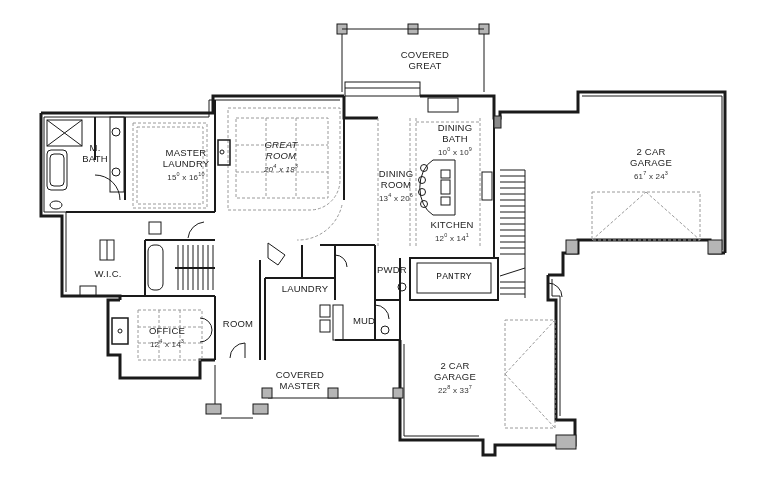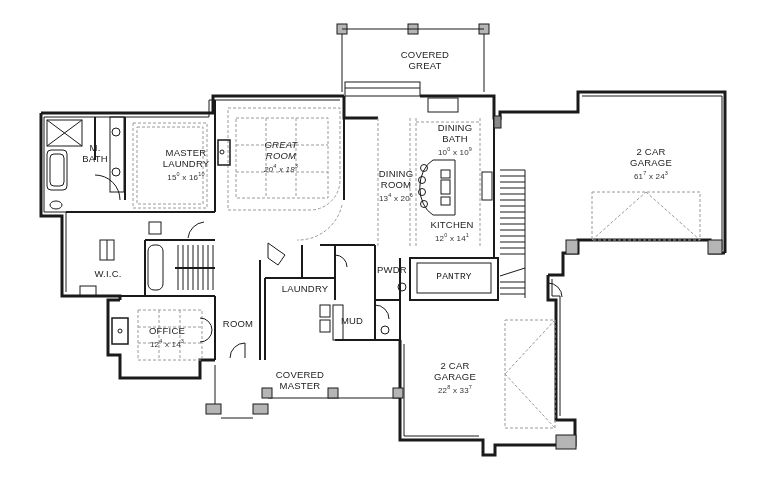--- a/index.html
+++ b/index.html
@@ -281,21 +281,21 @@
 </div>
 
 <div class="lbl" style="left:454px;top:271px;font-family:Liberation Mono, monospace;">
   <div>PANTRY</div>
 </div>
 
 <div class="lbl" style="left:305px;top:283px;">
   <div>LAUNDRY</div>
 </div>
 
-<div class="lbl" style="left:352px;top:315px;text-align:center;">
+<div class="lbl" style="left:364px;top:315px;text-align:center;">
   <div>MUD</div>
 </div>
 
 <div class="lbl" style="left:167px;top:325px;">
   <div>OFFICE</div>
   <div class="dim"><span>12</span><sup>4</sup> x <span>14</span><sup>3</sup></div>
 </div>
 
 <div class="lbl" style="left:238px;top:318px;">
   <div>ROOM</div>

